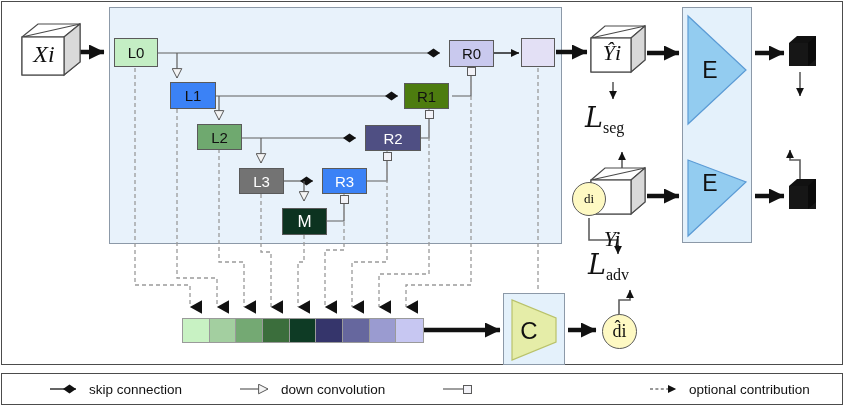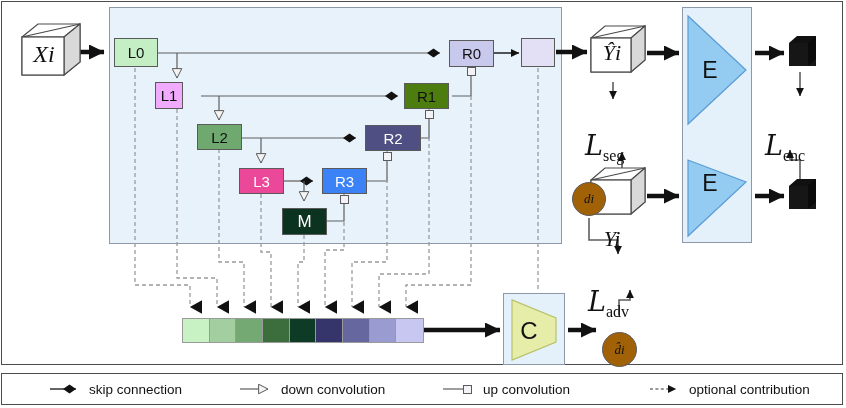--- a/index.html
+++ b/index.html
@@ -38,28 +38,28 @@
 
   
   .upsq{position:absolute;width:9px;height:9px;background:#f2f2f7;
       border:1.1px solid #5a5a5a;box-sizing:border-box;}
 
   svg.layer{position:absolute;left:0;top:0;width:846px;height:408px;
       pointer-events:none;}
 
   
   .math{position:absolute;font-family:"Liberation Serif",serif;color:#111;}
-  .loss{font-size:23px;font-style:normal;margin-top:28px;}
+  .loss{font-size:23px;font-style:normal;}
   .loss .scr{font-family:"DejaVu Serif",serif;font-style:italic;font-size:27px;}
   .loss sub{font-size:16px;letter-spacing:0px;}
 
   
   .circ{position:absolute;border:1.1px solid #5a5a5a;border-radius:50%;
-      background:#a16207;display:flex;align-items:center;justify-content:center;
-      font-family:"Liberation Serif",serif;font-style:italic;color:#111;}
+      background:#fef9c3;display:flex;align-items:center;justify-content:center;
+      font-family:"Liberation Serif",serif;color:#111;}
 
   
   .fbar{position:absolute;left:182px;top:318px;height:25px;
       border:1.2px solid #9a9a9a;background:#fff;box-sizing:border-box;
       display:flex;}
   .fcell{height:100%;border-right:1px solid #9a9a9a;box-sizing:border-box;}
   .fcell:last-child{border-right:none;}
 
   
   .lg-item{position:absolute;top:380px;height:18px;display:flex;align-items:center;}
@@ -268,27 +268,27 @@
 
   <div class="upsq" style="left:340px;top:195px"></div>
   <div class="upsq" style="left:383px;top:152px"></div>
   <div class="upsq" style="left:425px;top:110px"></div>
   <div class="upsq" style="left:467px;top:67px"></div>
   <div class="upsq" style="left:463px;top:385px"></div>
 
   <div class="node light" style="left:114px;top:38px;width:44px;height:29px;background:#c4eec4">
     <span>L0</span>
   </div>
-  <div class="node light" style="left:155px;top:82px;width:28px;height:27px;background:#f0abfc">
+  <div class="node light" style="left:170px;top:82px;width:46px;height:27px;background:#3b82f6">
     <span>L1</span>
   </div>
   <div class="node light" style="left:197px;top:124px;width:45px;height:26px;background:#6fa96f">
     <span>L2</span>
   </div>
-  <div class="node dark" style="left:239px;top:168px;width:45px;height:26px;background:#ec4899">
+  <div class="node dark" style="left:239px;top:168px;width:45px;height:26px;background:#737373">
     <span>L3</span>
   </div>
   <div class="node dark" style="left:282px;top:208px;width:45px;height:27px;background:#0c3320;font-size:17px">
     <span>M</span>
   </div>
 
   <div class="node dark" style="left:322px;top:168px;width:45px;height:26px;background:#3b82f6">
     <span>R3</span>
   </div>
   <div class="node dark" style="left:365px;top:125px;width:56px;height:26px;background:#4f4f83">
@@ -304,41 +304,38 @@
     <span></span>
   </div>
 
   <div class="math" style="left:28px;top:41px;width:32px;text-align:center;font-size:24px;font-style:italic;">Xi</div>
   <div class="math" style="left:595px;top:40px;width:34px;text-align:center;font-size:22px;font-style:italic;">Ŷi</div>
   <div class="math" style="left:595px;top:182px;width:34px;text-align:center;font-size:22px;font-style:italic;margin-top:44px;">Yi</div>
 
   <div class="circ" style="left:572px;top:182px;width:32px;height:32px;font-size:13px;">
     <span>di</span>
   </div>
-  <div class="circ" style="left:602px;top:332px;width:33px;height:33px;font-size:13px;">
+  <div class="circ" style="left:602px;top:314px;width:33px;height:33px;font-size:18px;">
     <span>d̂i</span>
   </div>
 
   <div class="abs" style="left:688px;top:57px;width:44px;text-align:center;font-size:23px;color:#111;">
     <span>E</span>
   </div>
   <div class="abs" style="left:688px;top:170px;width:44px;text-align:center;font-size:23px;color:#111;">
     <span>E</span>
   </div>
   <div class="abs" style="left:512px;top:317px;width:34px;text-align:center;font-size:24px;color:#111;">
     <span>C</span>
   </div>
 
   <div class="math loss" style="left:585px;top:102px;">
     <span class="scr">L</span><sub>seg</sub>
   </div>
-  <div class="math loss" style="left:765px;top:102px;">
-    <span class="scr">L</span><sub>enc</sub>
-  </div>
-  <div class="math loss" style="left:588px;top:258px;">
+  <div class="math loss" style="left:588px;top:249px;">
     <span class="scr">L</span><sub>adv</sub>
   </div>
 
   <div class="fbar" id="feature-bar" style="width: 242px;">
       <div class="fcell" style="width: 26.8889px; background: rgb(200, 242, 195);"></div>
       <div class="fcell" style="width: 26.8889px; background: rgb(163, 207, 160);"></div>
       <div class="fcell" style="width: 26.8889px; background: rgb(116, 169, 115);"></div>
       <div class="fcell" style="width: 26.8889px; background: rgb(59, 110, 60);"></div>
       <div class="fcell" style="width: 26.8889px; background: rgb(14, 59, 37);"></div>
       <div class="fcell" style="width: 26.8889px; background: rgb(53, 53, 107);"></div>
@@ -346,20 +343,17 @@
       <div class="fcell" style="width: 26.8889px; background: rgb(154, 155, 208);"></div>
       <div class="fcell" style="width: 26.8889px; background: rgb(199, 199, 242);"></div>
     </div>
 
   <div class="lg-item" style="left:274px">
     <span class="lg-text">down convolution</span>
   </div>
   <div class="lg-item" style="left:82px">
     <span class="lg-text">skip connection</span>
   </div>
-  <div class="lg-item" style="left:476px">
-    <span class="lg-text">up convolution</span>
-  </div>
   <div class="lg-item" style="left:682px">
     <span class="lg-text">optional contribution</span>
   </div>
 
 </div>
 
 </body></html>

